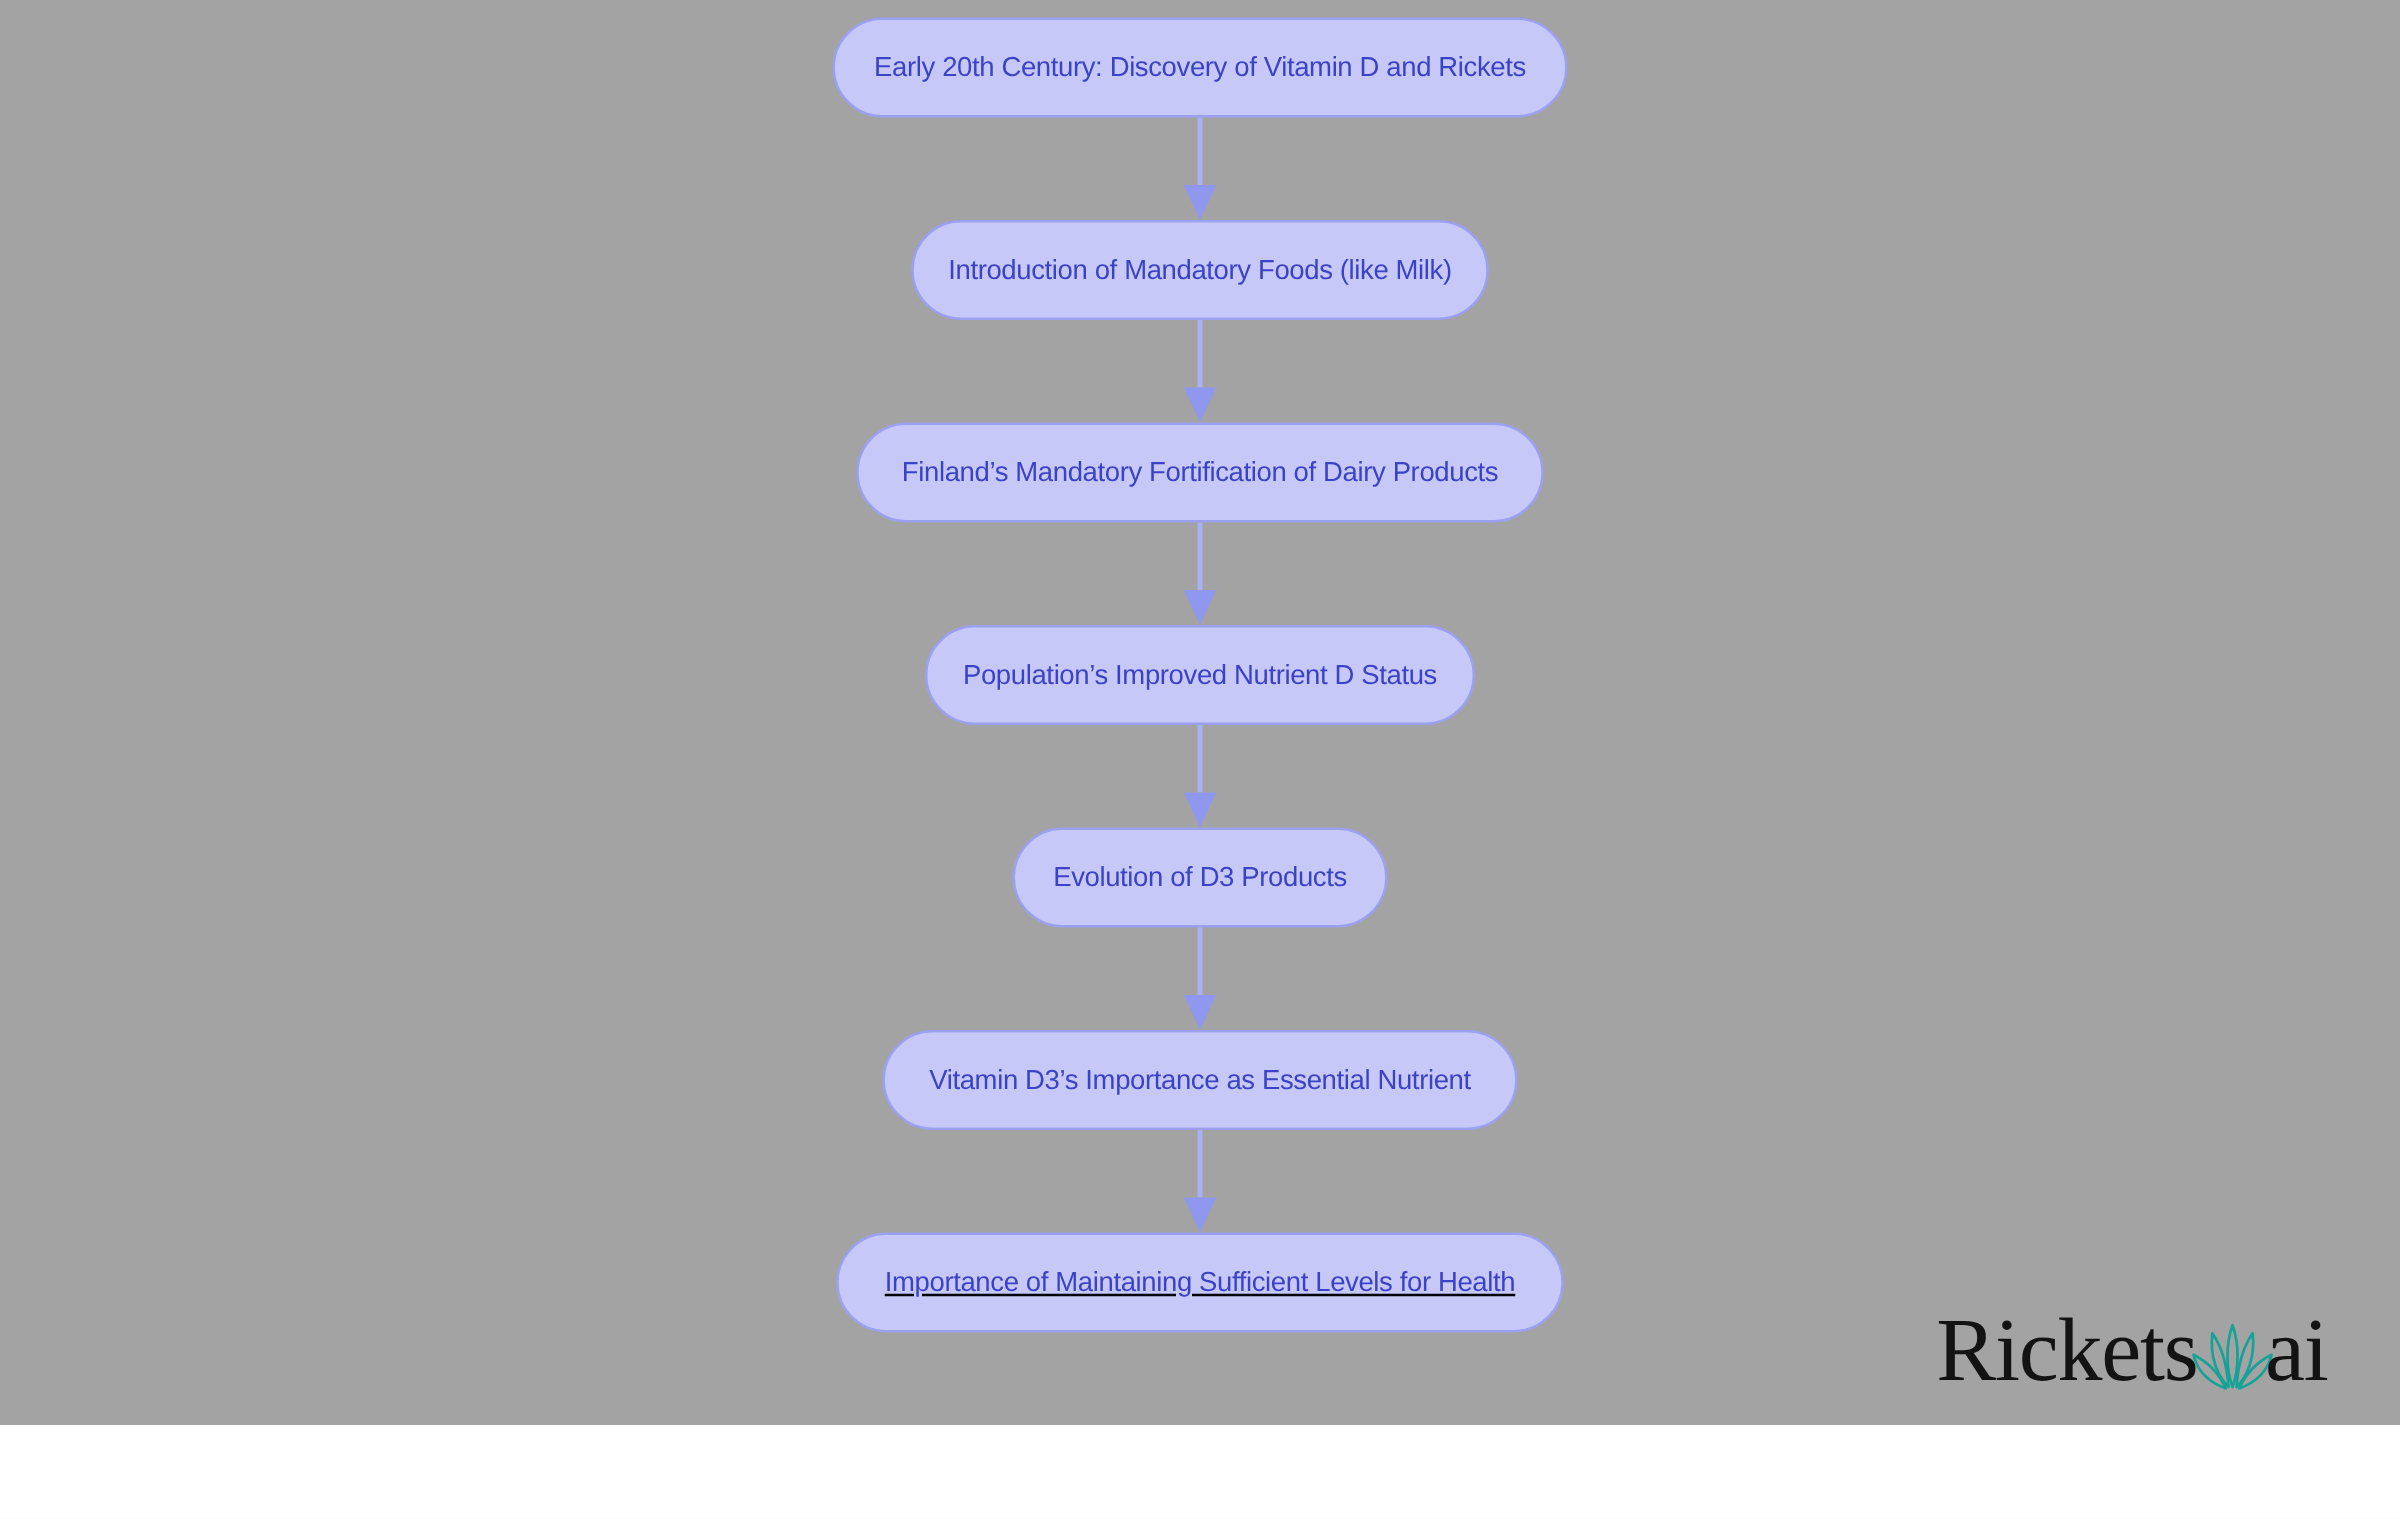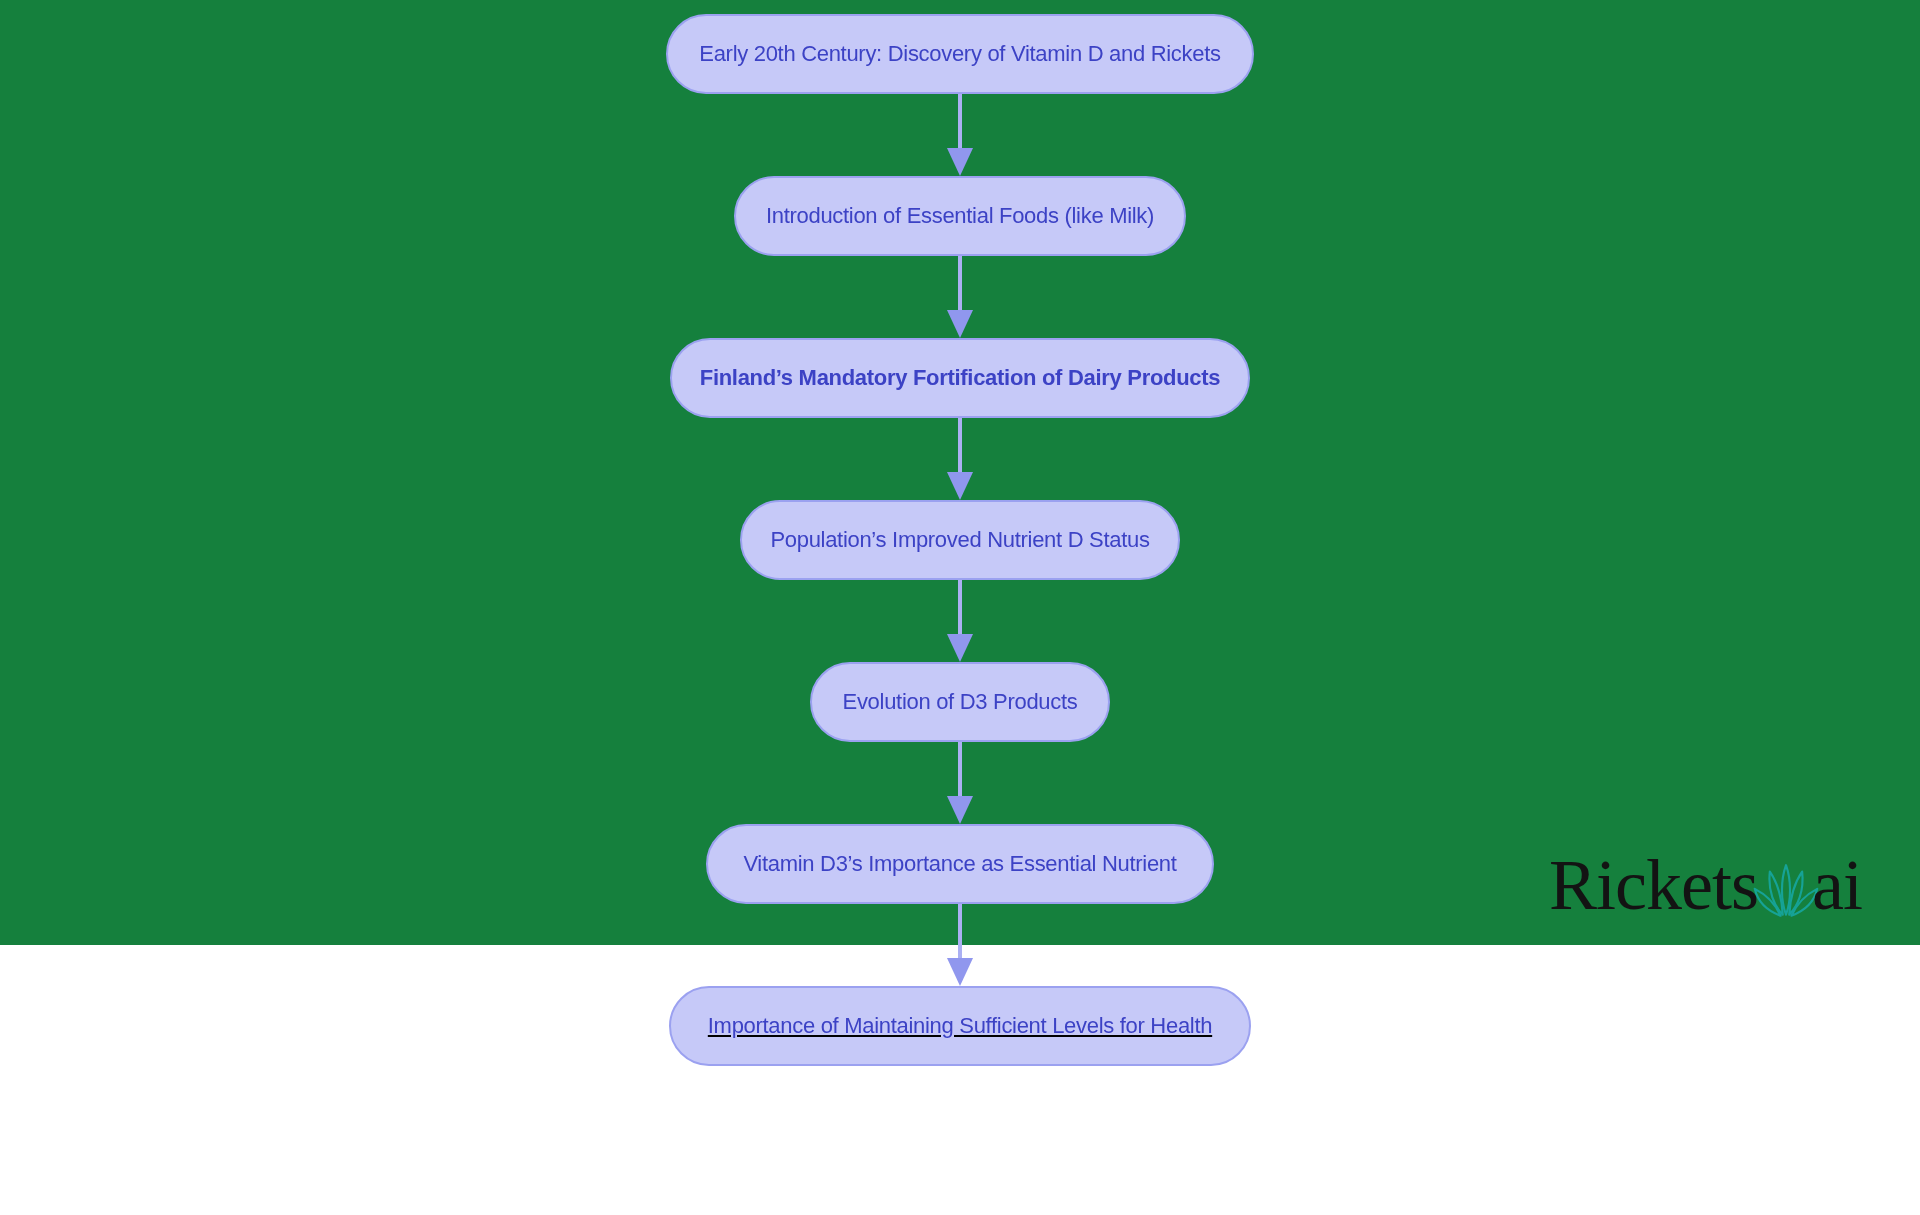--- a/index.html
+++ b/index.html
@@ -16,22 +16,22 @@
     --node-border: #9ba1f0;
     --node-text: #3c42c5;
     --arrow-line: #abb0f3;
     --arrow-head: #9097ee;
     --logo-color: #131313;
     --icon-color: #16a296;
   }
   .canvas {
     position: relative;
     width: 1920px;
-    height: 945px;
-    background: #15803d;
+    height: 1140px;
+    background: #a3a3a3;
   }
   .flow {
     position: absolute;
     left: 0;
     right: 0;
     top: 14px;
     display: flex;
     flex-direction: column;
     align-items: center;
   }
@@ -106,30 +106,30 @@
         <span class="node-label">Early 20th Century: Discovery of Vitamin D and Rickets</span>
       </div>
       <div class="arrow">
         <div class="arrow-line"></div>
         <div class="arrow-head"></div>
       </div>
     </div>
 
     <div class="node-wrap">
       <div class="node" style="min-width: 452px;">
-        <span class="node-label">Introduction of Essential Foods (like Milk)</span>
+        <span class="node-label">Introduction of Mandatory Foods (like Milk)</span>
       </div>
       <div class="arrow">
         <div class="arrow-line"></div>
         <div class="arrow-head"></div>
       </div>
     </div>
 
     <div class="node-wrap">
-      <div class="node" style="min-width: 550px; font-weight: bold;">
+      <div class="node" style="min-width: 550px;">
         <span class="node-label">Finland’s Mandatory Fortification of Dairy Products</span>
       </div>
       <div class="arrow">
         <div class="arrow-line"></div>
         <div class="arrow-head"></div>
       </div>
     </div>
 
     <div class="node-wrap">
       <div class="node" style="min-width: 440px;">

